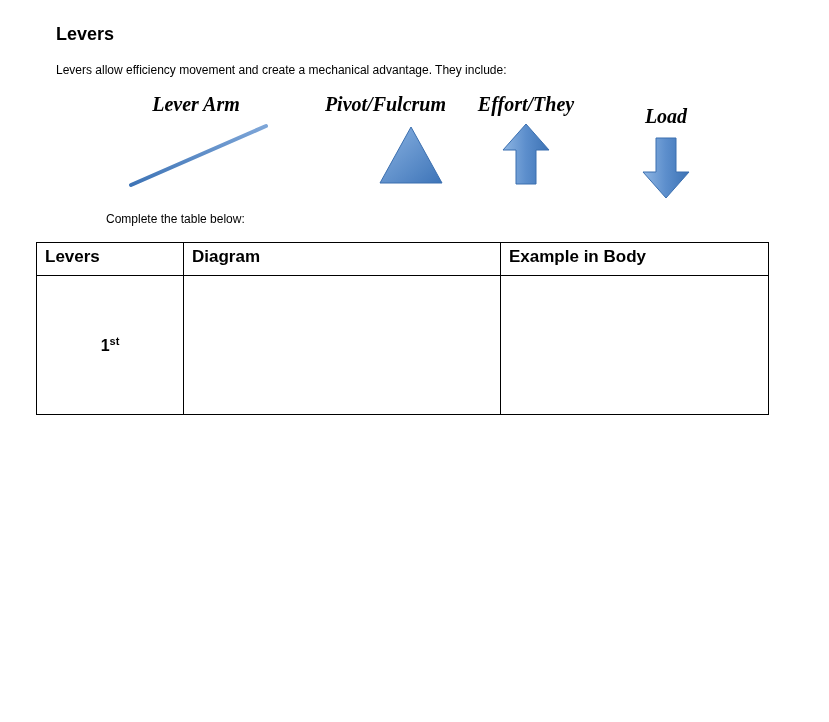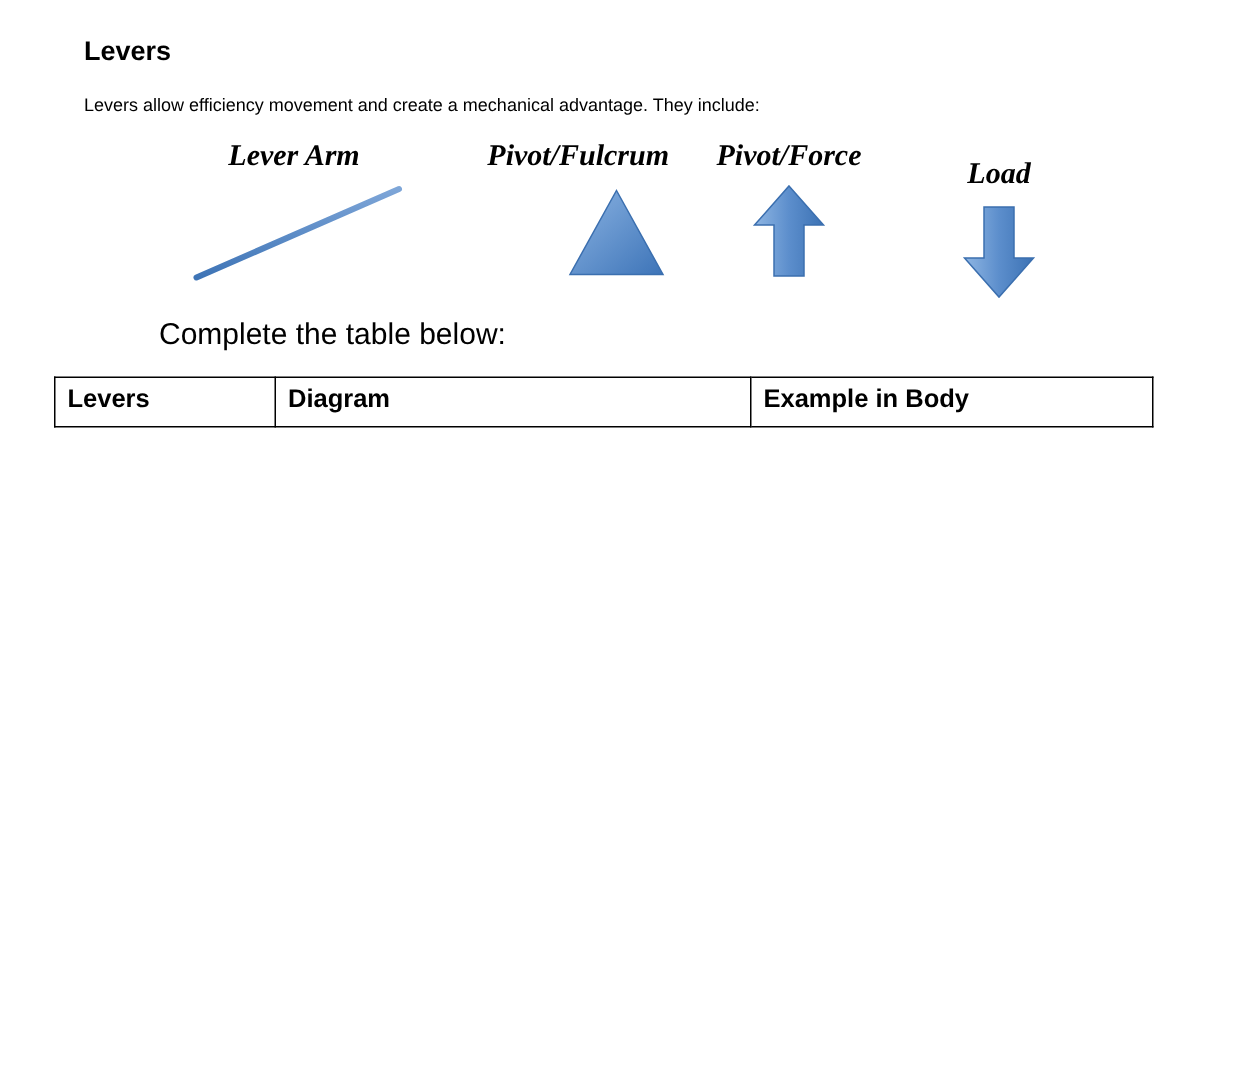--- a/index.html
+++ b/index.html
@@ -43,21 +43,21 @@
     white-space: nowrap;
     font-family: Liberation Serif, serif;
   }
   .icon-wrap {
     height: 70px;
     display: flex;
     align-items: center;
     justify-content: center;
   }
   .instruction {
-    font-size: 20px;
+    font-size: 12px;
     margin: 10px 0 16px 50px;
   }
   table.levers {
     border-collapse: collapse;
     width: 100%;
     margin-left: -20px;
   }
   table.levers th, table.levers td {
     border: 1px solid #000;
     text-align: left;
@@ -117,21 +117,21 @@
           <linearGradient id="gtri" x1="0%" y1="0%" x2="100%" y2="100%">
             <stop offset="0%" stop-color="#8bb3e2"></stop>
             <stop offset="100%" stop-color="#3d74b8"></stop>
           </linearGradient>
         </defs>
         <polygon points="35,4 66,60 4,60" fill="url(#gtri)" stroke="#3b6faf" stroke-width="1"></polygon>
       </svg>
     </div>
   </div>
   <div class="comp" style="width:160px;">
-    <div class="comp-label">Pivot/Force</div>
+    <div class="comp-label">Effort/They</div>
     <div class="icon-wrap">
       <svg width="50" height="66" viewBox="0 0 50 66">
         <defs>
           <linearGradient id="gup" x1="0%" y1="0%" x2="100%" y2="0%">
             <stop offset="0%" stop-color="#8fb6e3"></stop>
             <stop offset="50%" stop-color="#5c8ecc"></stop>
             <stop offset="100%" stop-color="#3c72b4"></stop>
           </linearGradient>
         </defs>
         <polygon points="25,2 48,28 35,28 35,62 15,62 15,28 2,28" fill="url(#gup)" stroke="#3b6faf" stroke-width="1"></polygon>
@@ -157,16 +157,21 @@
 
 <div class="instruction">Complete the table below:</div>
 
 <table class="levers">
   <tbody>
         <tr>
     <th class="col-levers">Levers</th>
     <th class="col-diagram">Diagram</th>
     <th>Example in Body</th>
   </tr>
+  <tr>
+    <td class="row-label"><span>1</span><span class="ord-sup">st</span></td>
+    <td class="diagram-cell"></td>
+    <td></td>
+  </tr>
 </tbody>
     </table>
 
 </div>
 
 </body></html>

